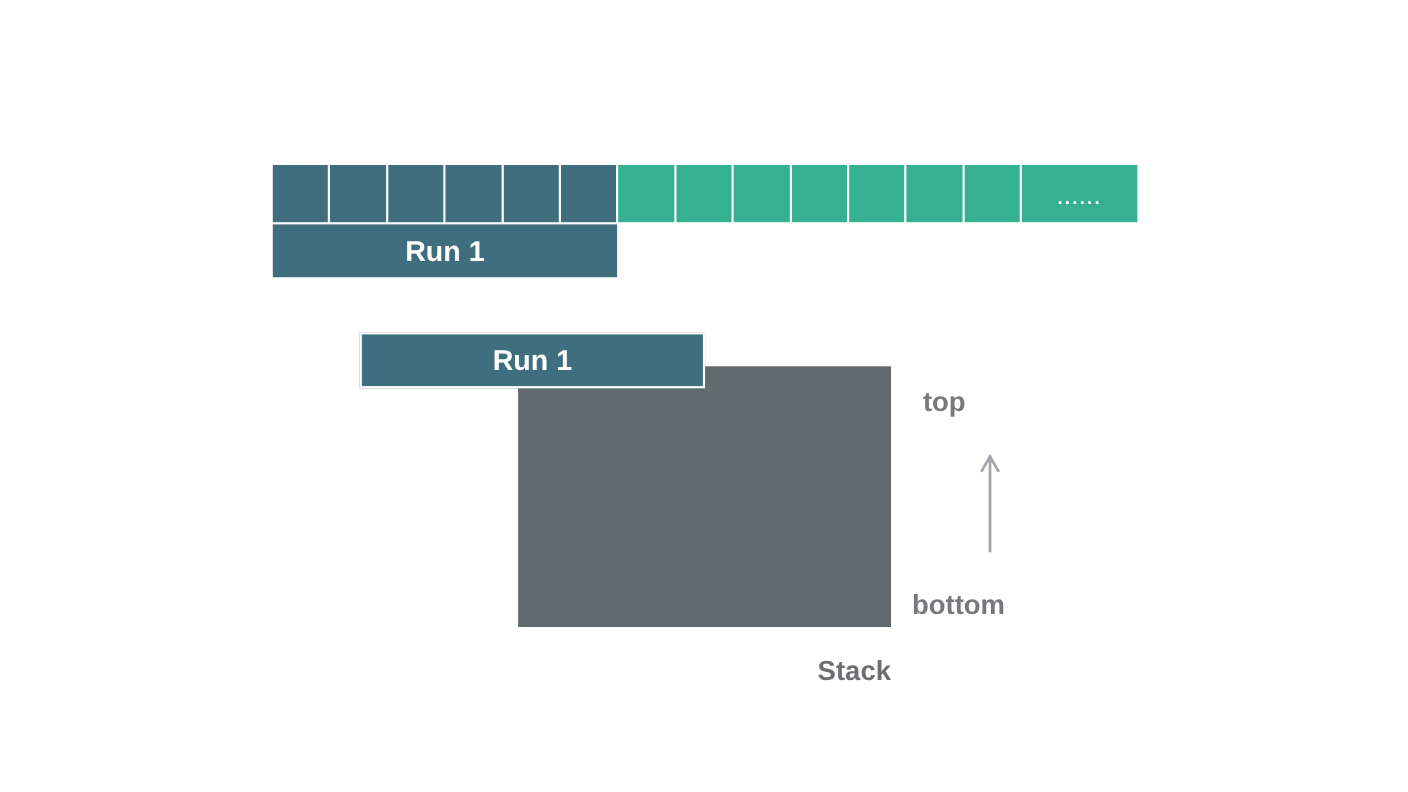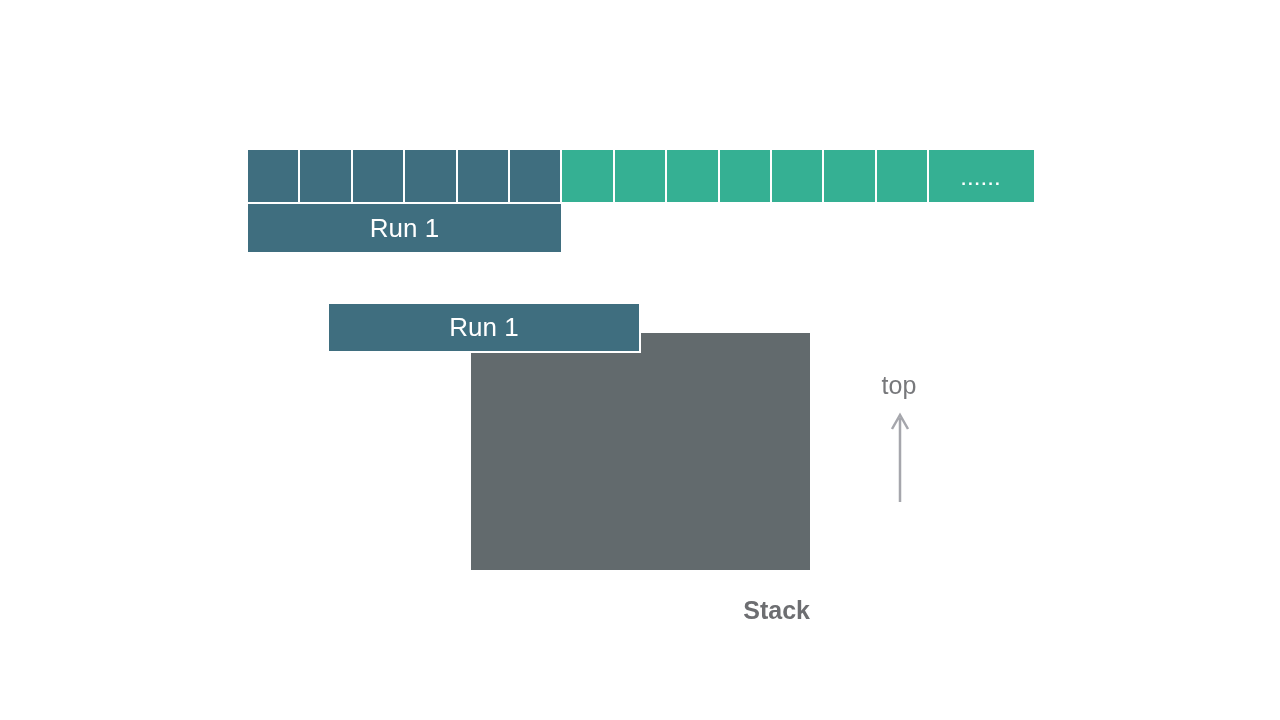--- a/index.html
+++ b/index.html
@@ -41,21 +41,21 @@
     letter-spacing: 2px;
     padding-top: 8px;
     box-sizing: border-box;
   }
 
   
   .run-bar {
     position: absolute;
     background: var(--run-color);
     color: var(--bar-text-color);
-    font-weight: normal;
+    font-weight: bold;
     font-size: 26px;
     display: flex;
     align-items: center;
     justify-content: center;
     box-sizing: border-box;
   }
   .run-bar-top {
     left: 248px;
     top: 204px;
     width: 313px;
@@ -87,25 +87,23 @@
     width: 339px;
     text-align: right;
     font-weight: bold;
     font-size: 25px;
     color: var(--caption-color);
   }
 
   
   .side-label {
     position: absolute;
-    text-align: center;
-    font-weight: normal;
+    font-weight: bold;
     font-size: 25px;
     color: var(--side-label-color);
-    margin-top: 19px;
   }
   .side-label.top    { left: 839px; top: 352px; width: 120px; }
   .side-label.bottom { left: 829px; top: 536px; width: 140px; }
   .up-arrow {
     position: absolute;
     left: 886px;
     top: 408px;
     color: var(--arrow-color);
   }
 </style>
@@ -142,14 +140,15 @@
   </div>
 
   <div class="stack-caption">Stack</div>
 
   <div class="side-label top">top</div>
 
   <svg class="up-arrow" width="28" height="96" viewBox="0 0 28 96">
     <path d="M14 94 L14 10 M6 21 L14 7 L22 21" fill="none" stroke="currentColor" stroke-width="2.5"></path>
   </svg>
 
+  <div class="side-label bottom">bottom</div>
 
 </div>
 
 </body></html>

